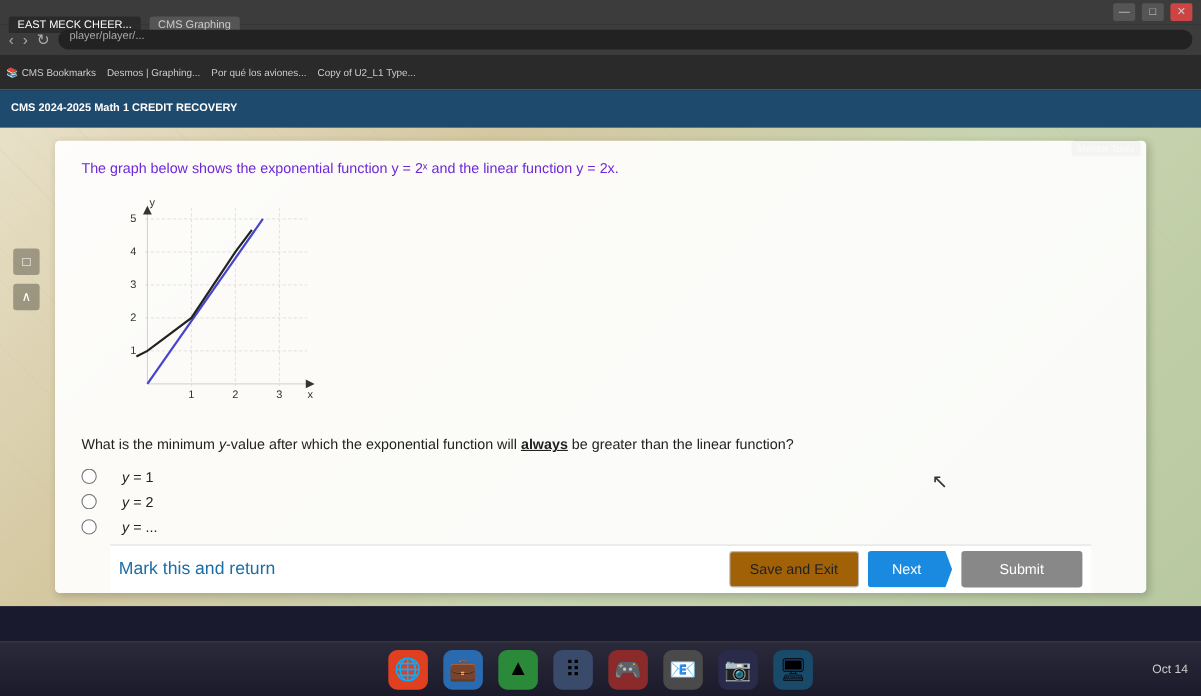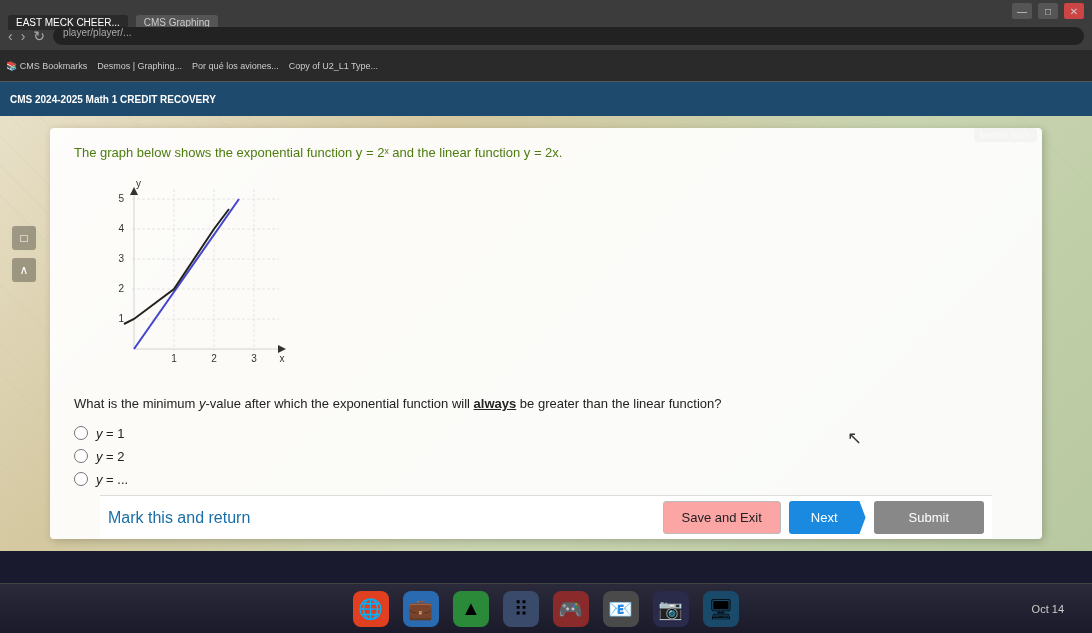--- a/index.html
+++ b/index.html
@@ -79,21 +79,21 @@
     .address-text {
       color: #aaa;
       font-size: 10px;
     }
 
     
     .title-bar {
       background: #1e4a6e;
       height: 34px;
       display: flex;
-      align-items: center;
+      align-items: flex-end;
       padding: 12px 10px;
     }
     .title-bar-text {
       color: #fff;
       font-size: 10px;
       font-weight: bold;
     }
 
     
     .main-content {
@@ -127,21 +127,21 @@
       right: 50px;
       bottom: 12px;
       background: rgba(255,255,255,0.92);
       border-radius: 4px;
       padding: 16px 24px;
       box-shadow: 2px 2px 8px rgba(0,0,0,0.2);
     }
 
     .question-title {
       font-size: 13px;
-      color: #4d7c0f;
+      color: #6d28d9;
       margin-bottom: 12px;
       line-height: 1.4;
     }
 
     
     .graph-container {
       width: 200px;
       height: 210px;
       margin: 0 auto 10px 20px;
       position: relative;
@@ -162,21 +162,21 @@
     .question-text strong {
       font-weight: bold;
       text-decoration: underline;
       text-align: right;
     }
 
     
     .answer-option {
       display: flex;
       align-items: center;
-      gap: 8px;
+      gap: 23px;
       margin-bottom: 8px;
       font-size: 13px;
       color: #222;
     }
     .answer-option input[type="radio"] {
       accent-color: #1a6ea8;
       width: 14px;
       height: 14px;
     }
 
@@ -200,21 +200,21 @@
       font-size: 16px;
       cursor: pointer;
     }
 
     .buttons-group {
       display: flex;
       gap: 8px;
     }
 
     .btn-save-exit {
-      background: #fca5a5;
+      background: #a16207;
       color: #222;
       border: 1px solid #bbb;
       padding: 8px 18px;
       font-size: 13px;
       border-radius: 3px;
       cursor: pointer;
     }
 
     .btn-next {
       background: #1a8ae0;
@@ -259,21 +259,21 @@
       border-radius: 8px;
       display: flex;
       align-items: center;
       justify-content: center;
       font-size: 20px;
       cursor: pointer;
     }
 
     .taskbar-time {
       position: absolute;
-      right: 28px;
+      right: 12px;
       color: #ccc;
       font-size: 11px;
     }
 
     
     .left-nav {
       position: absolute;
       left: 12px;
       top: 110px;
       display: flex;

